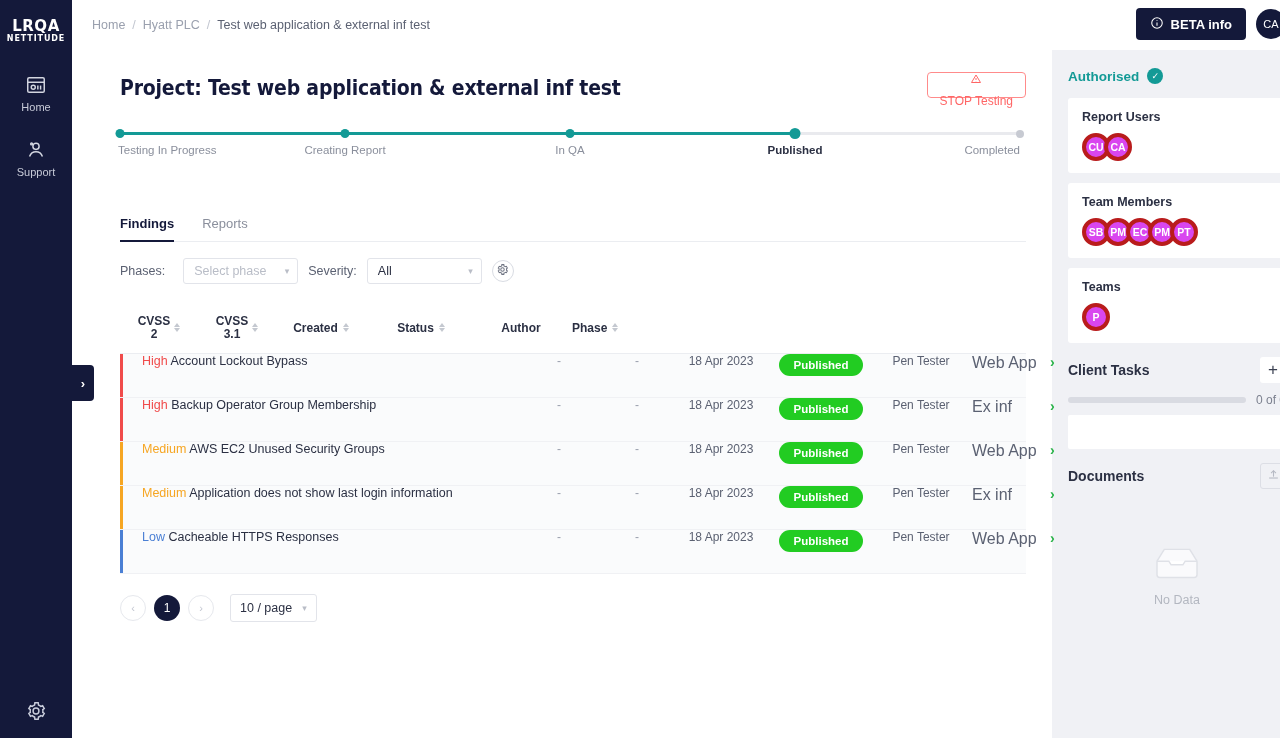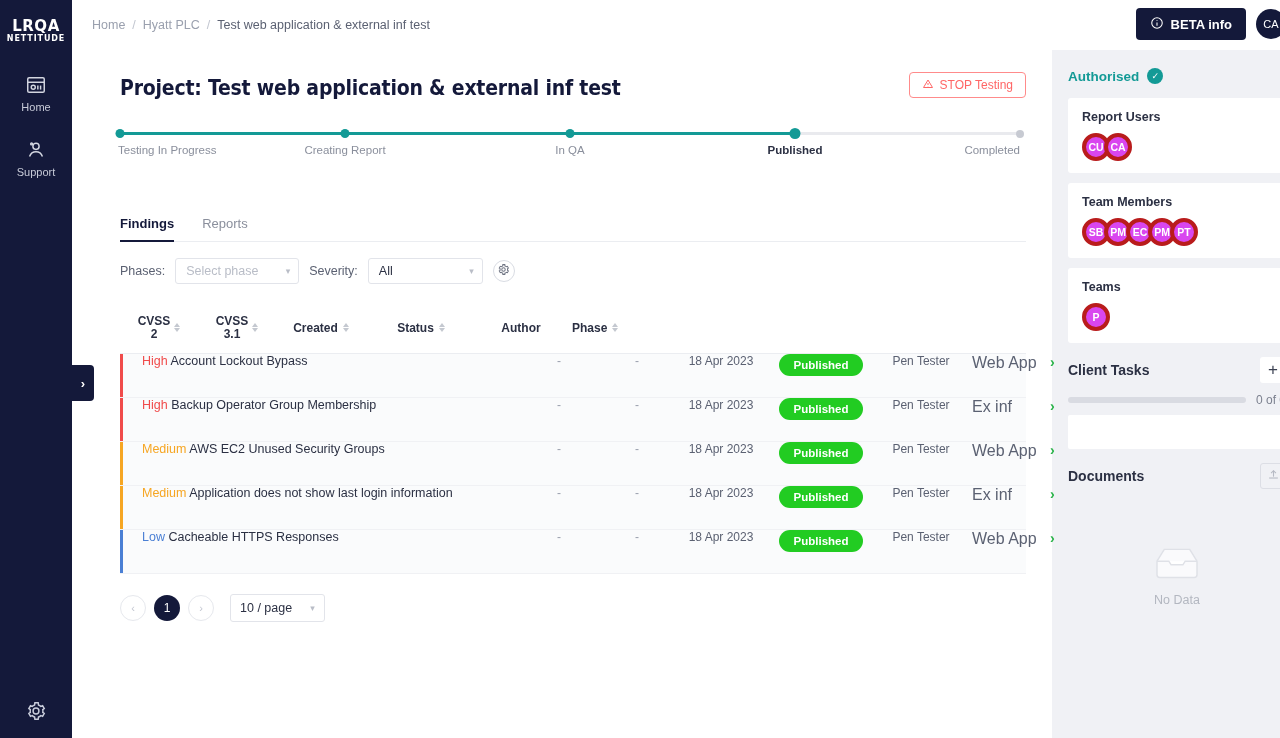--- a/index.html
+++ b/index.html
@@ -68,20 +68,21 @@
     font-size: 21px; font-weight: bold; color:#14193a;
     margin-top: 26px; font-family:"DejaVu Sans Condensed","Liberation Sans",sans-serif;
     letter-spacing:-0.2px;
   }
   .title-row { display:flex; align-items:flex-start; justify-content:space-between; }
   .stop-btn {
     border:1px solid #ff8b8b; color:#ff6666; background:#fff; border-radius:4px;
     height:26px; padding:0 12px; font-size:12px; display:flex; align-items:center;
     gap:6px; cursor:pointer; margin-top:22px; white-space:nowrap;
     font-family:"Liberation Sans", sans-serif;
+    flex-direction:column;
   }
 
   
   .stepper { margin-top: 28px; position:relative; height: 54px; padding-right: 6px;}
   .step-track { position:relative; height:12px; }
   .seg { position:absolute; height:3px; top:4px; border-radius:2px; }
   .seg.done { background:#139a96; }
   .seg.todo { background:#e9eaee; }
   .node {
     position:absolute; width:9px; height:9px; border-radius:50%; top:1px;
@@ -104,21 +105,21 @@
   }
 
   
   .filters { margin-top: 16px; display:flex; align-items:center; gap:10px; }
   .flabel { font-size:12.5px; color:#5b6172; }
   .select {
     height:26px; border:1px solid #e2e4ea; border-radius:3px; background:#fff;
     display:flex; align-items:center; justify-content:space-between;
     padding: 0 8px 0 10px; font-size:12.5px; cursor:pointer;
   }
-  .select.phase { width:124px; color:#b9bdc7; }
+  .select.phase { width:115px; color:#b9bdc7;margin-left:8px; }
   .select.sev { width:115px; color:#2b3043; }
   .caret { color:#b9bdc7; font-size:9px; margin-left:6px;}
   .gear-btn {
     width:22px;height:22px;border-radius:50%;border:1px solid #d9dce3;background:#fff;
     display:flex;align-items:center;justify-content:center;cursor:pointer;
   }
 
   
   .table { margin-top: 18px; width: 906px; }
   .thead { display:flex; align-items:center; height:52px; border-bottom:1px solid #ebedf1; }
@@ -156,21 +157,21 @@
   .pg-circle {
     width:26px;height:26px;border-radius:50%; border:1px solid #e6e8ed; background:#fff;
     display:flex;align-items:center;justify-content:center;color:#c2c6d0;font-size:11px;cursor:pointer;
   }
   .pg-num {
     width:26px;height:26px;border-radius:50%;background:#14193a;color:#fff;font-size:12px;
     display:flex;align-items:center;justify-content:center;cursor:pointer;
   }
   .pg-size {
     margin-left:8px; height:28px; border:1px solid #e2e4ea; border-radius:3px; background:#fff;
-    display:flex;align-items:center;gap:12px;padding:0 9px;font-size:12.5px;color:#2b3043;cursor:pointer;
+    display:flex;align-items:center;gap:4px;padding:0 9px;font-size:12.5px;color:#2b3043;cursor:pointer;
   }
 
   
   .rpanel {
     width: 250px; flex:0 0 250px; background:#f0f1f5; padding: 18px 16px 0 16px;
     height: 688px; overflow:hidden;
   }
   .auth-row { display:flex; align-items:center; gap:8px; margin-bottom:14px; }
   .auth-text { color:#139a96; font-size:13.5px; font-weight:bold; }
   .auth-check {

